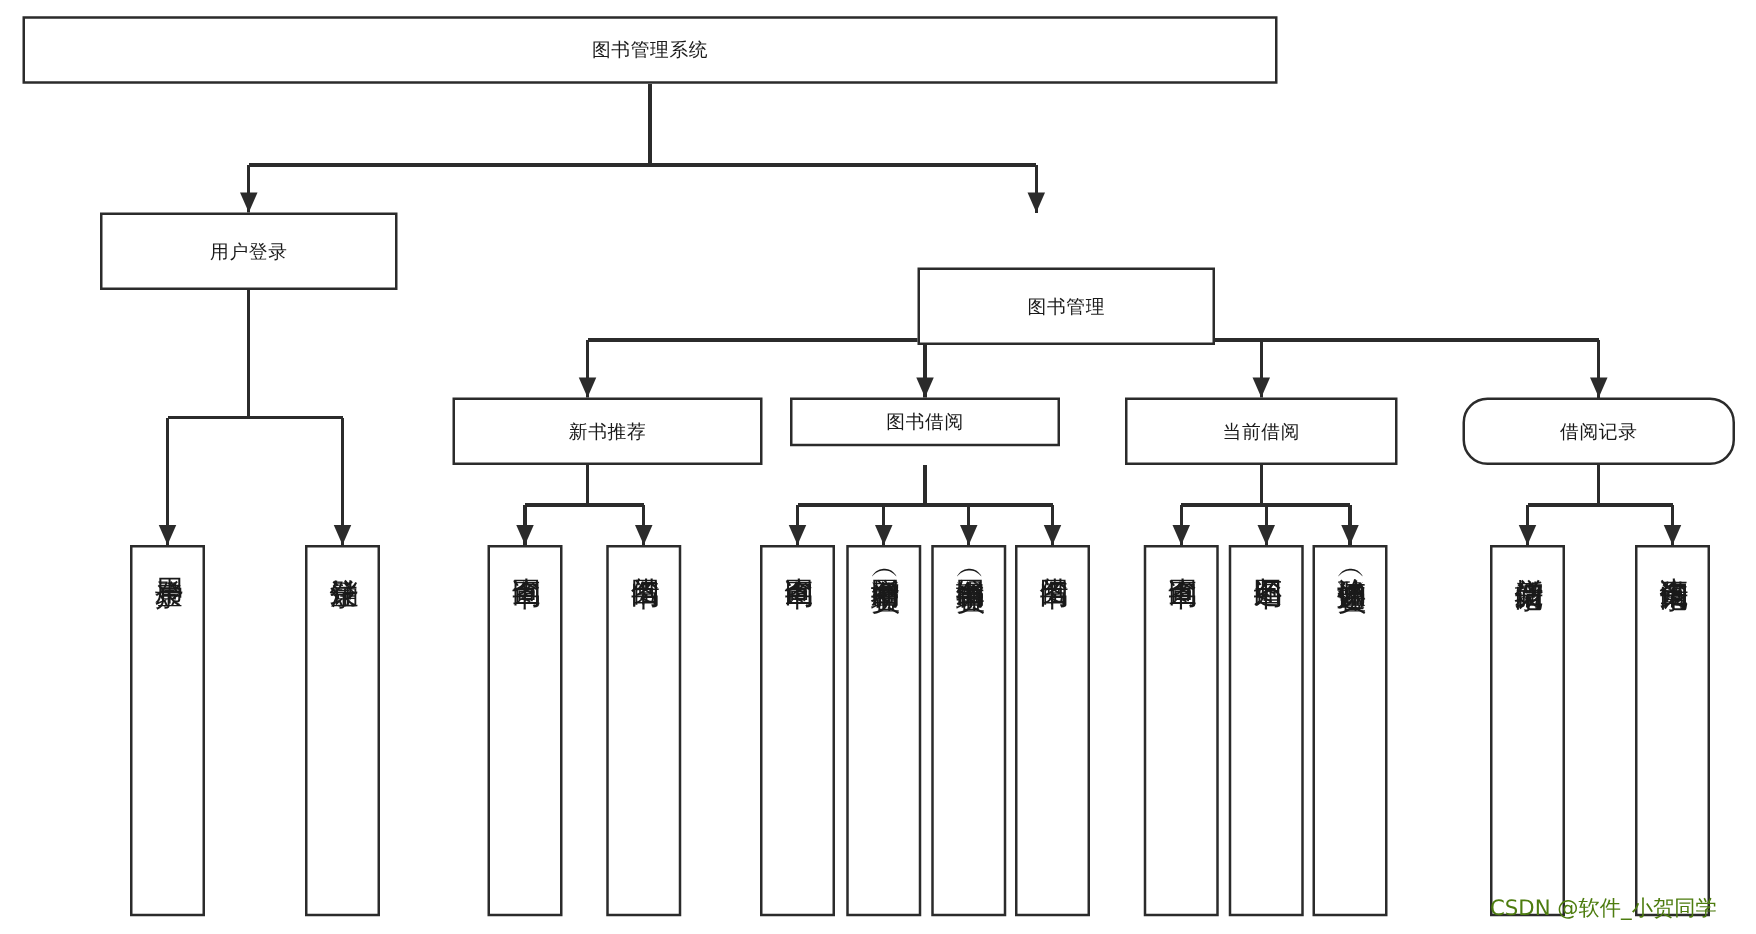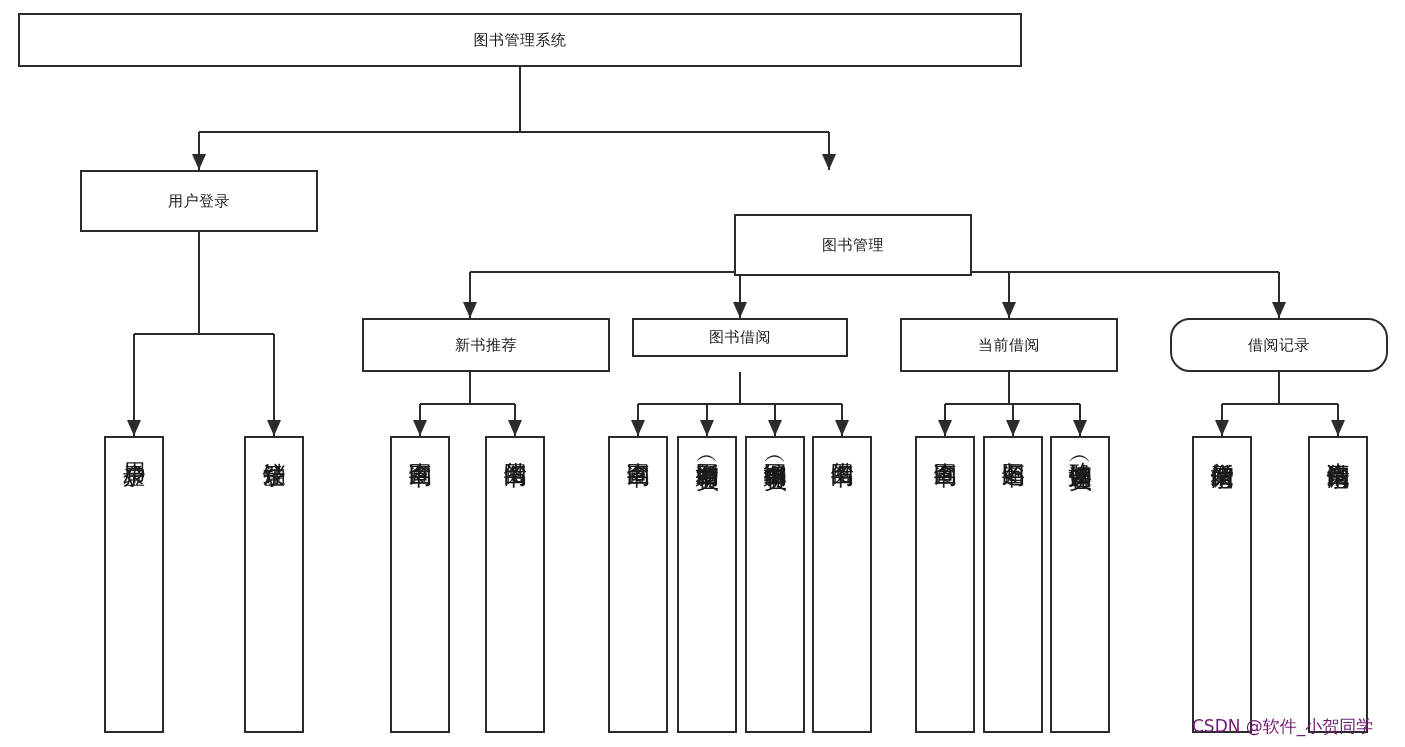--- a/index.html
+++ b/index.html
@@ -52,21 +52,21 @@
   .node.vert .lbl {
     writing-mode: vertical-rl;
     text-orientation: upright;
     font-size: 23px;
     line-height: 1.02;
     letter-spacing: 1px;
     white-space: nowrap;
   }
   .watermark {
     position: absolute;
-    color: #701a75;
+    color: #4d7c0f;
     font-size: 17px;
     white-space: nowrap;
     font-family: "DejaVu Sans", "Liberation Sans", sans-serif;
     pointer-events: none;
   }
 </style>
 </head>
 <body>
 
 <div id="canvas">

